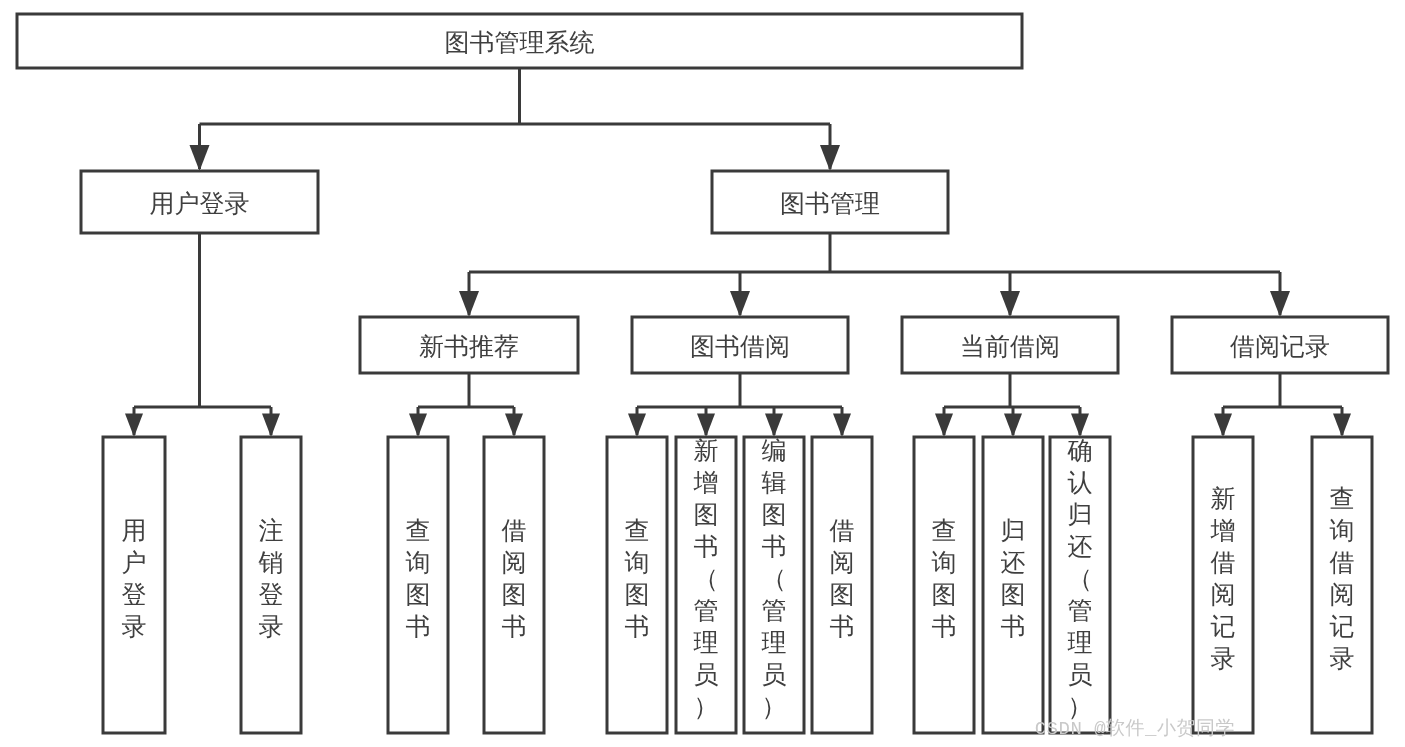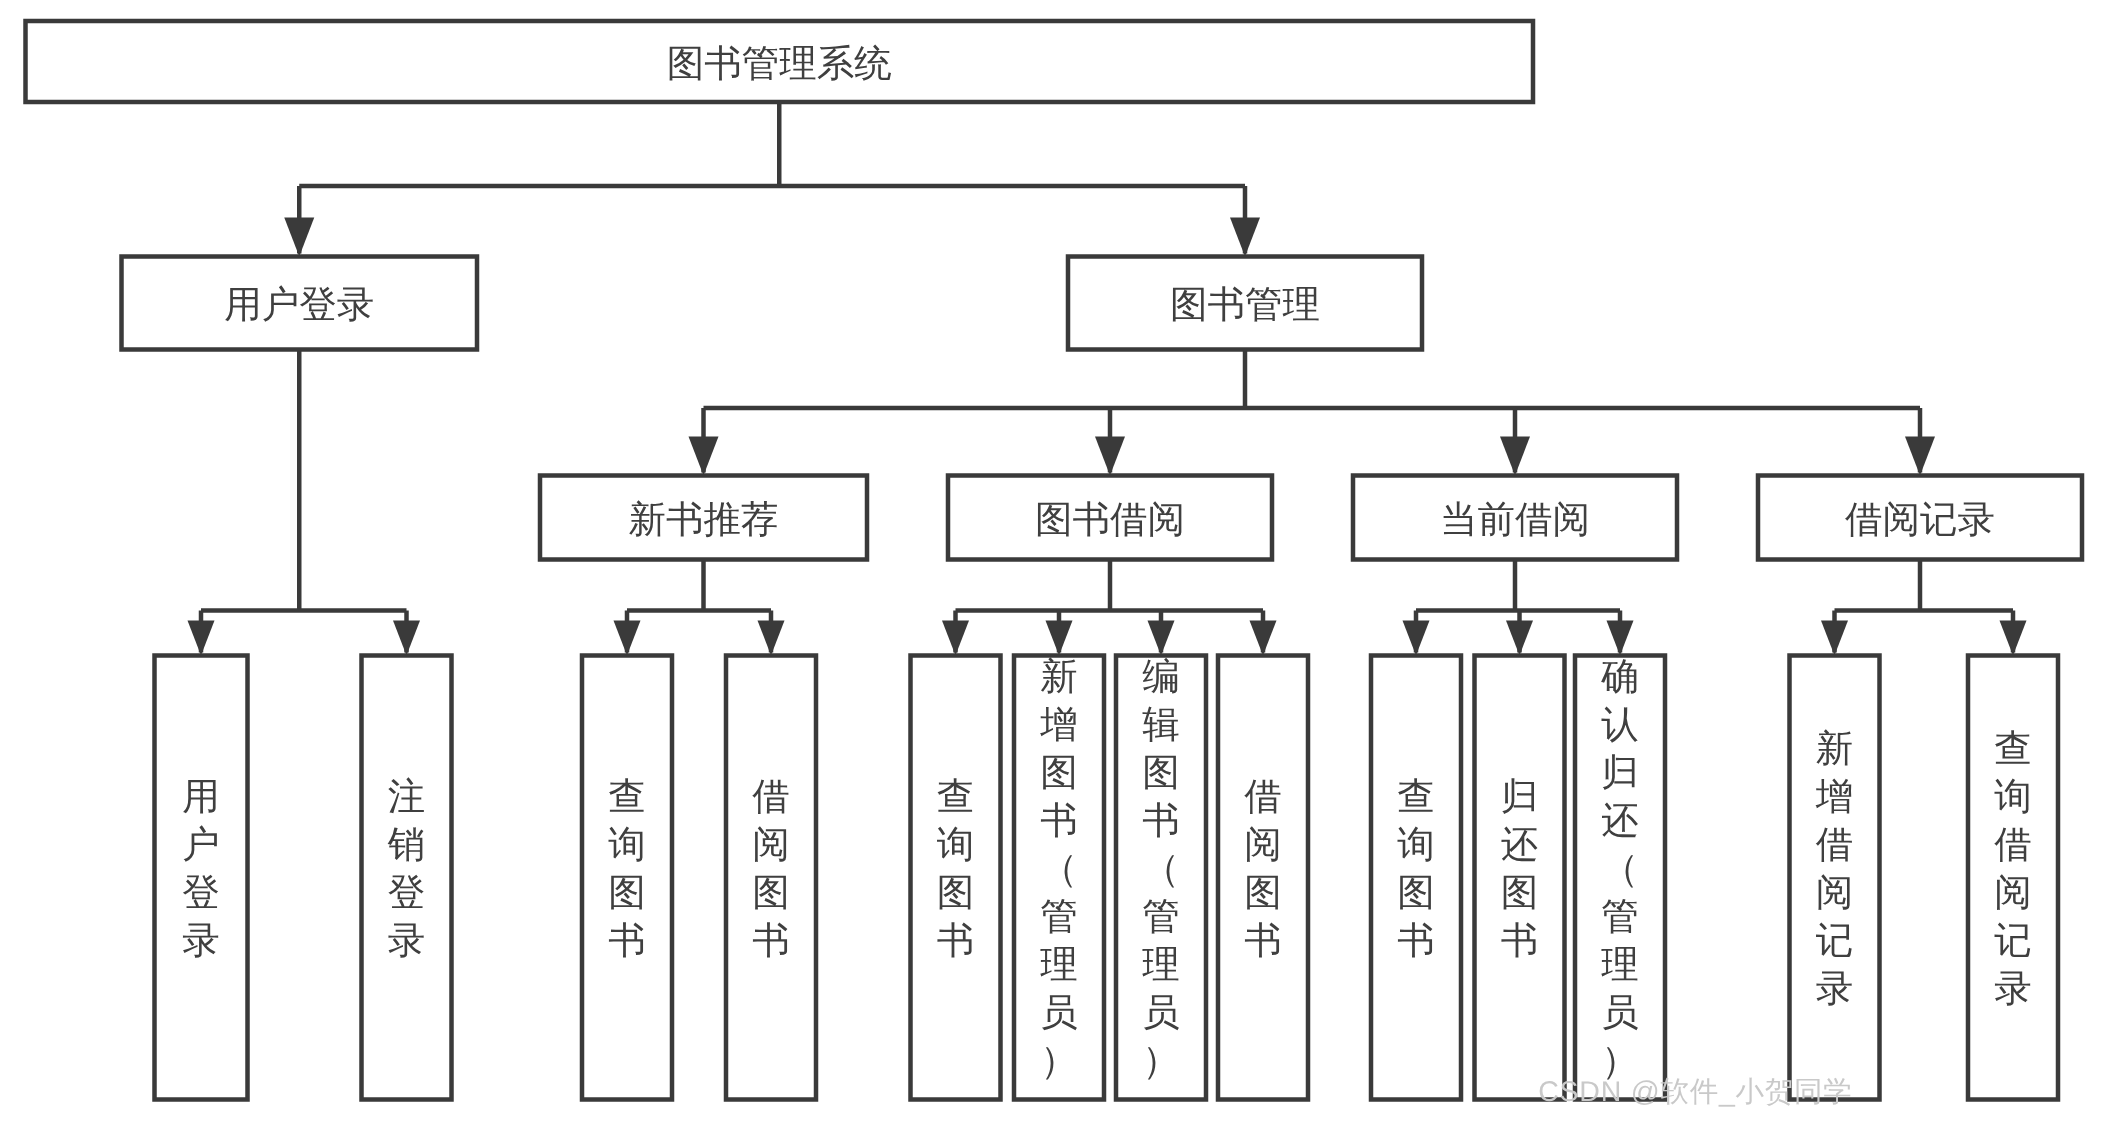--- a/index.html
+++ b/index.html
@@ -56,21 +56,21 @@
     font-family: "DejaVu Sans", "Liberation Sans", sans-serif;
     font-size: 25px;
     text-anchor: middle;
   }
   .watermark {
     position: absolute;
     right: 10px;
     bottom: 6px;
     color: #c9c9c9;
     font-size: 19px;
-    font-family: Liberation Sans, sans-serif;
+    font-family: Liberation Mono, monospace;
     white-space: nowrap;
     letter-spacing: 0.5px;
   }
 </style>
 </head>
 <body>
 
 <div id="diagram-root">
   <svg class="flow" viewBox="0 0 1405 747">
     <g id="edges-layer">

